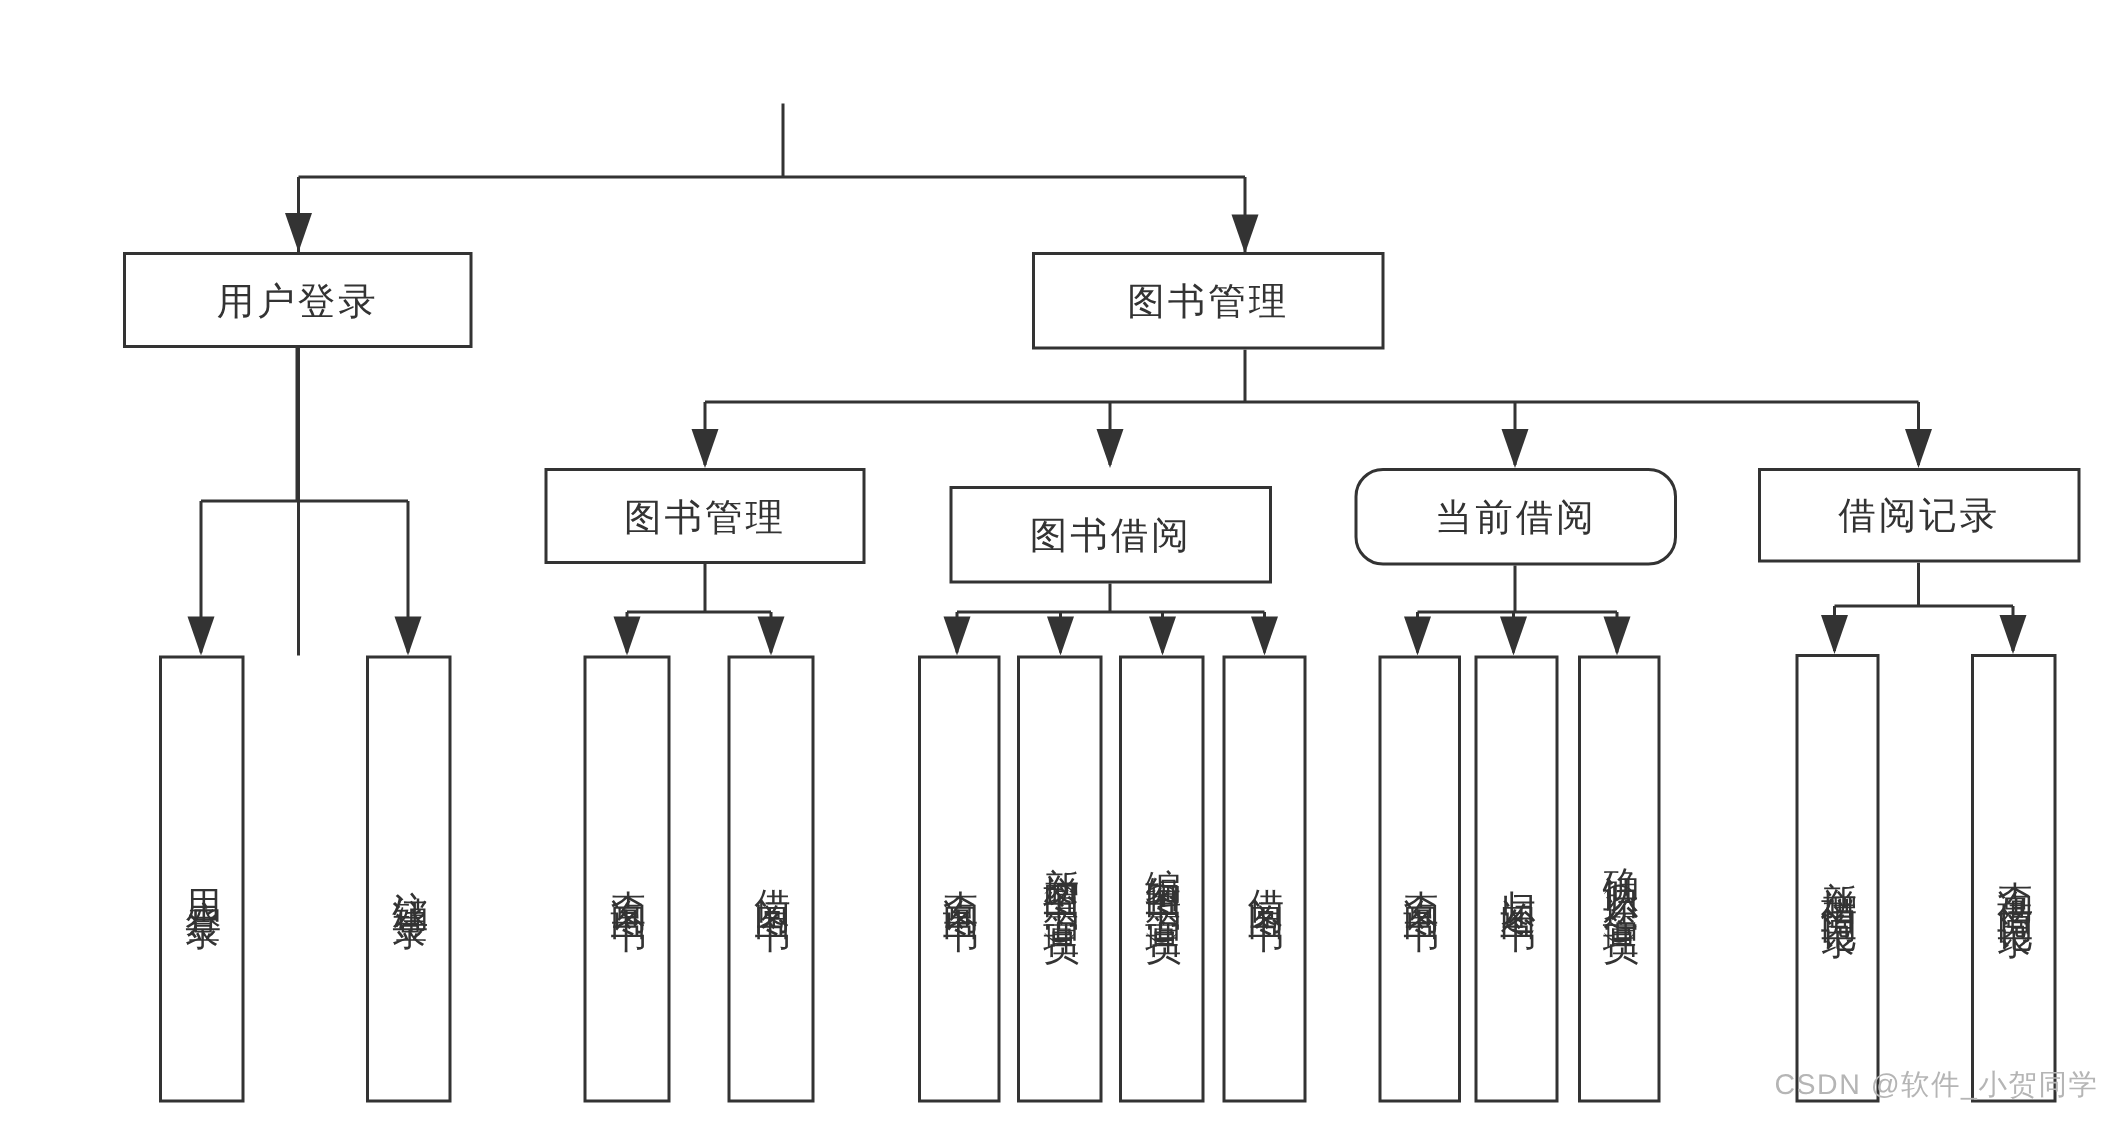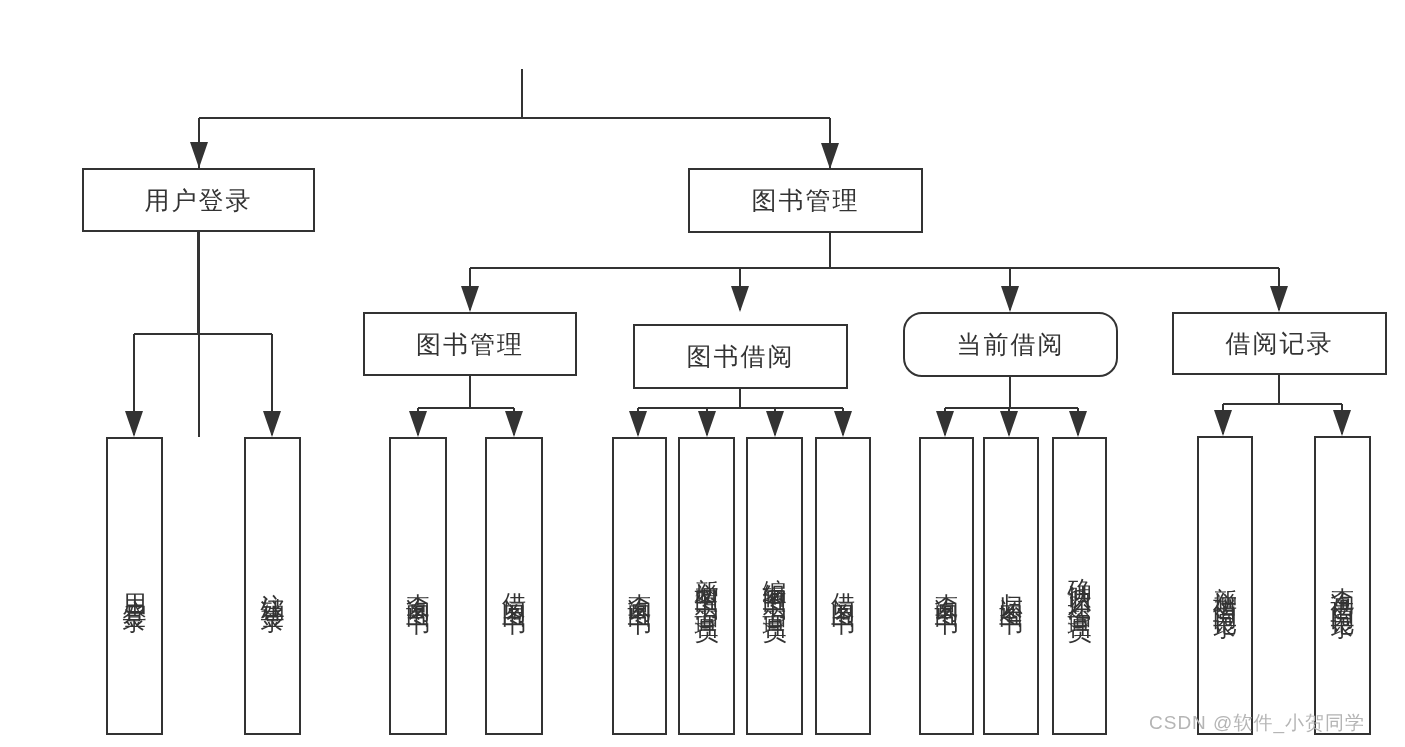--- a/index.html
+++ b/index.html
@@ -40,21 +40,21 @@
   }
   .v-node {
     writing-mode: vertical-lr;
     text-orientation: mixed;
     font-size: 24px;
     letter-spacing: 6px;
     line-height: 1;
   }
   #watermark {
     position: absolute;
-    left: 1149px;
+    left: 1183px;
     top: 710px;
     font-size: 19px;
     color: #b5b5b5;
     letter-spacing: 1px;
     white-space: nowrap;
     z-index: 5;
   }
 </style>
 </head>
 <body>

